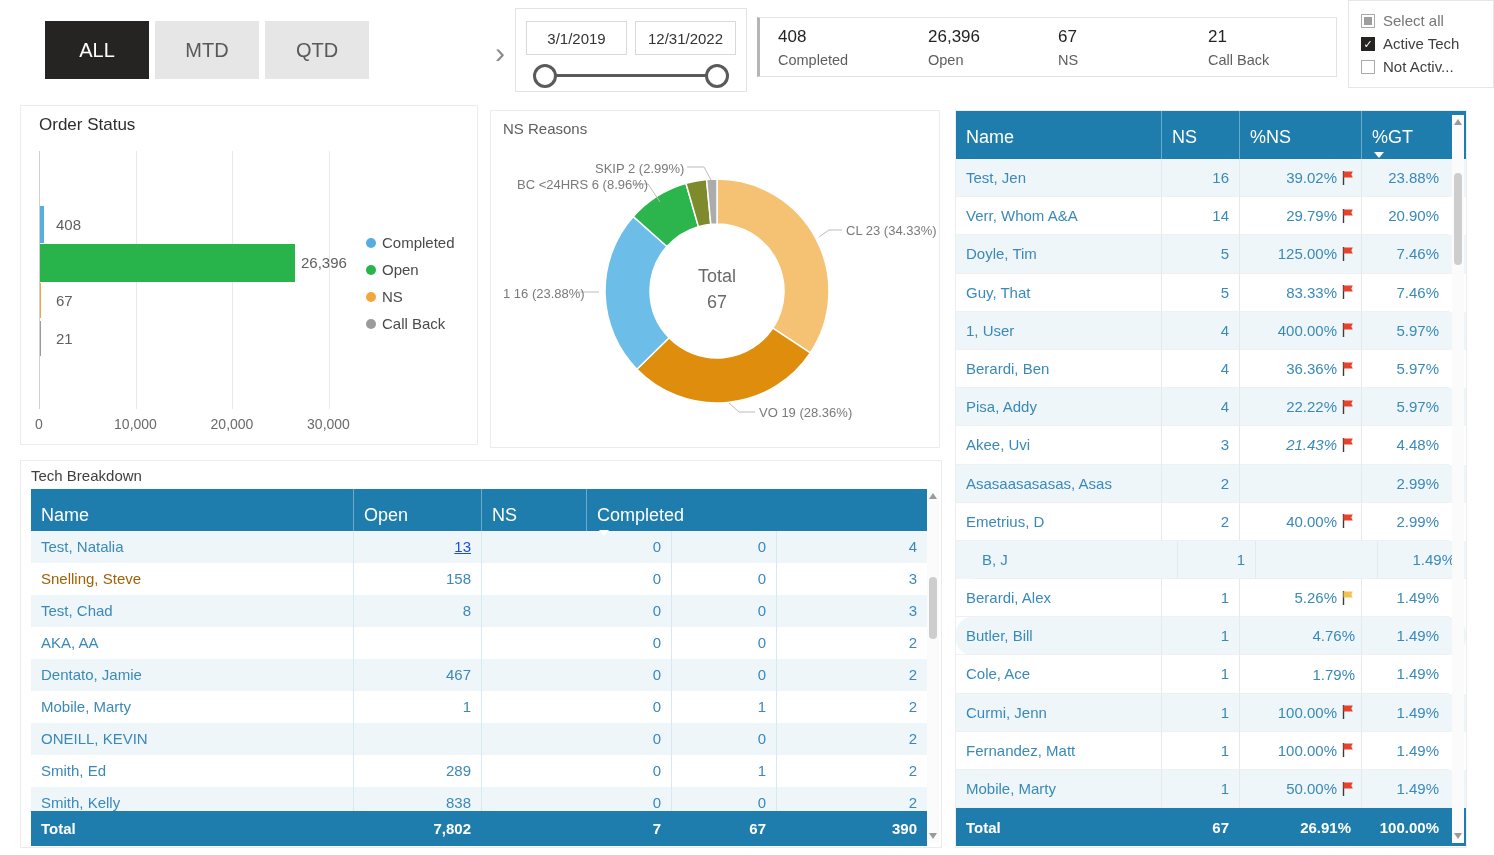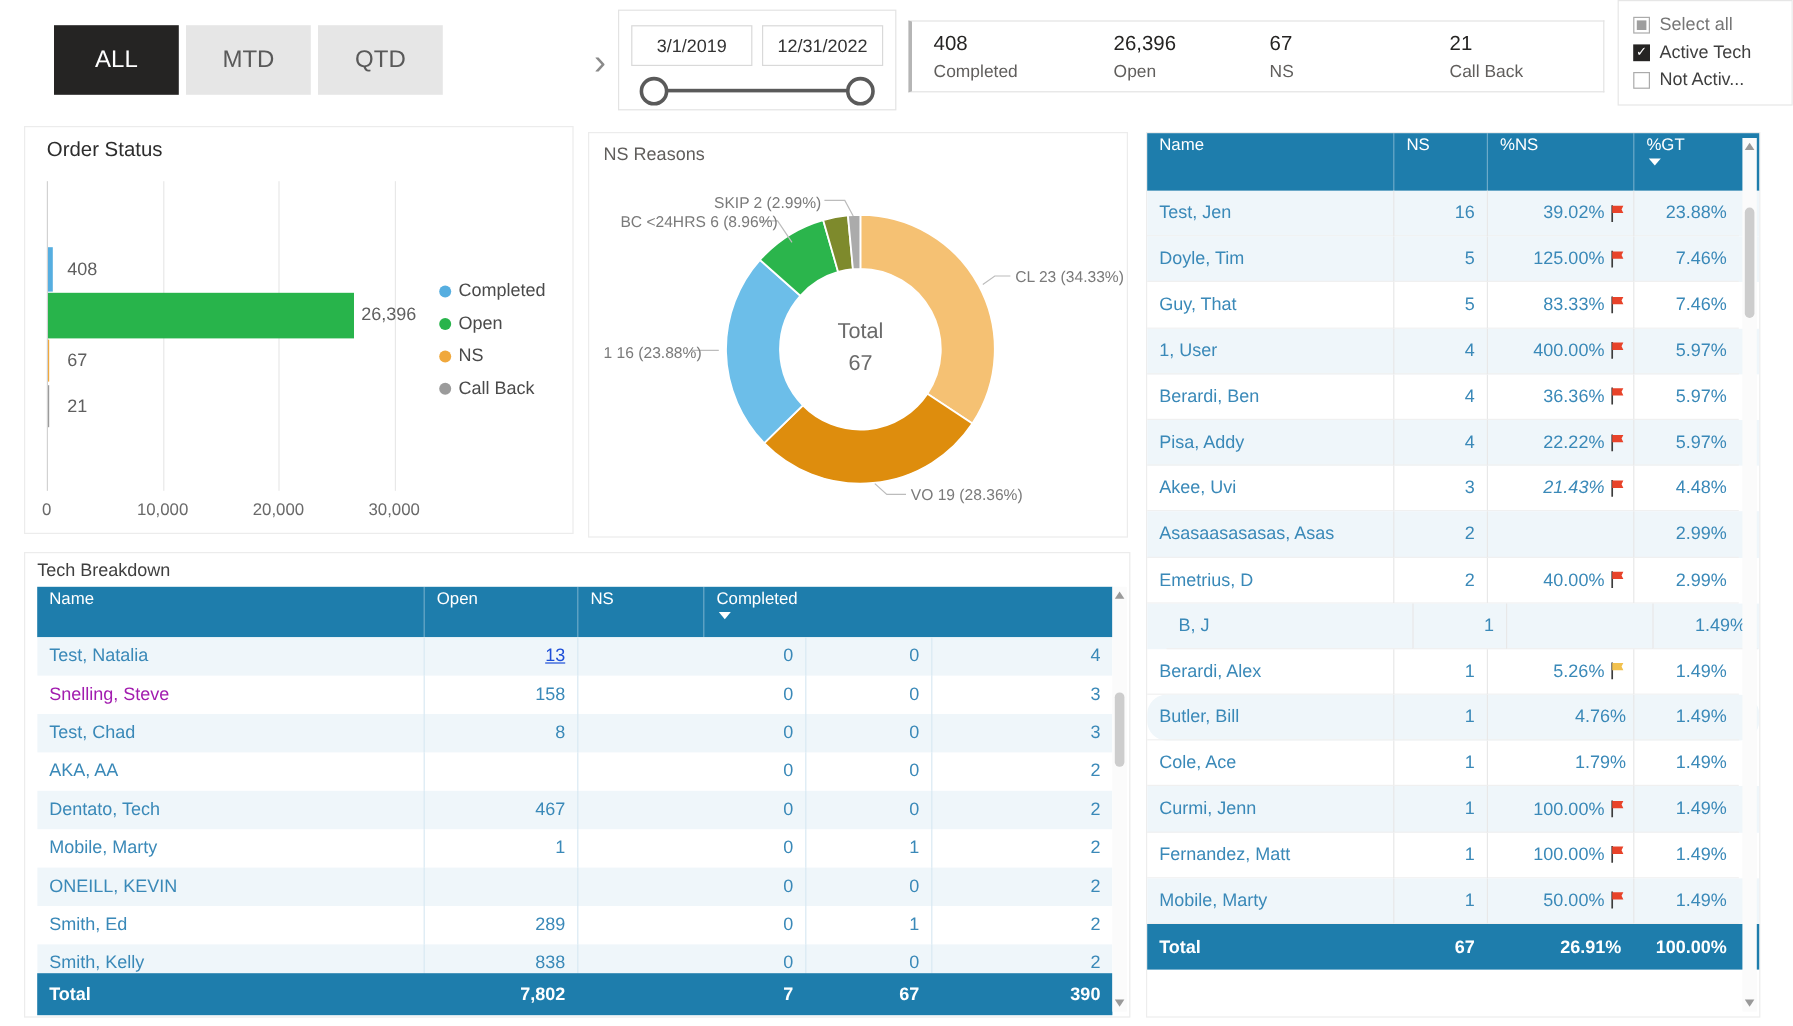--- a/index.html
+++ b/index.html
@@ -58,21 +58,21 @@
   .lg-txt{font-size:15px;color:#4a4a4a;}
 
   
   #ns-panel{left:490px;top:110px;width:450px;height:338px;}
   .dlabel{position:absolute;font-size:13px;color:#7a7a7a;white-space:nowrap;}
   #donut-center{position:absolute;left:156px;top:152px;width:140px;text-align:center;
                 font-size:18px;color:#6a6a6a;line-height:26px;}
 
   
   .thead{display:flex;color:#fff;}
-  .th{box-sizing:border-box;padding:1px 0 0 10px;font-size:14px;position:relative;cursor:pointer;}
+  .th{box-sizing:border-box;padding:16px 0 0 10px;font-size:18px;position:relative;cursor:pointer;}
   .sort-arrow{width:0;height:0;border-left:5px solid transparent;border-right:5px solid transparent;
               border-top:6px solid #fff;margin:4px 0 0 2px;}
   .trow{display:flex;align-items:center;cursor:pointer;}
   .td{box-sizing:border-box;font-size:15px;overflow:hidden;white-space:nowrap;}
   .td.name{padding-left:10px;text-align:left;}
   .td.num{text-align:right;padding-right:10px;}
   .td.pct{display:flex;align-items:center;justify-content:flex-end;padding-right:6px;gap:3px;}
   .totrow{display:flex;align-items:center;color:#fff;font-weight:bold;}
   .totrow .td{font-weight:bold;}
 
@@ -232,20 +232,32 @@
         <div class="td num" style="width: 78px; color: rgb(58, 137, 184); border-left: 1px solid rgb(232, 232, 232);">16</div>
         <div class="td pct" style="width: 122px; color: rgb(58, 137, 184); border-left: 1px solid rgb(232, 232, 232);">
           <span>39.02%</span>
           <svg width="15" height="16" viewBox="0 0 15 16">
             <line x1="3.5" y1="1" x2="3.5" y2="15" stroke="#3c3c3c" stroke-width="1.4"></line>
             <path d="M3.5 1.5 H12.8 L11.3 4.5 L12.8 7.6 H3.5 Z" fill="#E8432A"></path>
           </svg>
         </div>
         <div class="td num" style="width: 88px; color: rgb(58, 137, 184); border-left: 1px solid rgb(232, 232, 232);">23.88%</div>
       </div>
+      <div class="trow">
+        <div class="td name" style="width: 205px; color: rgb(58, 137, 184);">Verr, Whom A&amp;A</div>
+        <div class="td num" style="width: 78px; color: rgb(58, 137, 184); border-left: 1px solid rgb(232, 232, 232);">14</div>
+        <div class="td pct" style="width: 122px; color: rgb(58, 137, 184); border-left: 1px solid rgb(232, 232, 232);">
+          <span>29.79%</span>
+          <svg width="15" height="16" viewBox="0 0 15 16">
+            <line x1="3.5" y1="1" x2="3.5" y2="15" stroke="#3c3c3c" stroke-width="1.4"></line>
+            <path d="M3.5 1.5 H12.8 L11.3 4.5 L12.8 7.6 H3.5 Z" fill="#E8432A"></path>
+          </svg>
+        </div>
+        <div class="td num" style="width: 88px; color: rgb(58, 137, 184); border-left: 1px solid rgb(232, 232, 232);">20.90%</div>
+      </div>
       <div class="trow" style="background: rgb(239, 246, 250);">
         <div class="td name" style="width: 205px; color: rgb(58, 137, 184);">Doyle, Tim</div>
         <div class="td num" style="width: 78px; color: rgb(58, 137, 184); border-left: 1px solid rgb(232, 232, 232);">5</div>
         <div class="td pct" style="width: 122px; color: rgb(58, 137, 184); border-left: 1px solid rgb(232, 232, 232);">
           <span>125.00%</span>
           <svg width="15" height="16" viewBox="0 0 15 16">
             <line x1="3.5" y1="1" x2="3.5" y2="15" stroke="#3c3c3c" stroke-width="1.4"></line>
             <path d="M3.5 1.5 H12.8 L11.3 4.5 L12.8 7.6 H3.5 Z" fill="#E8432A"></path>
           </svg>
         </div>
@@ -424,42 +436,42 @@
       </div>
     <div id="tech-rows">
         <div class="trow" style="background: rgb(239, 246, 250);">
           <div class="td name" style="width: 322px; color: rgb(58, 137, 184);">Test, Natalia</div>
           <div class="td num" style="width: 128px; color: #1d4ed8; border-left: 1px solid rgb(217, 233, 243); text-decoration: underline;">13</div>
           <div class="td num" style="width: 190px; color: rgb(58, 137, 184); border-left: 1px solid rgb(217, 233, 243);">0</div>
           <div class="td num" style="width: 105px; color: rgb(58, 137, 184); border-left: 1px solid rgb(217, 233, 243);">0</div>
           <div class="td num" style="width: 151px; color: rgb(58, 137, 184); border-left: 1px solid rgb(217, 233, 243);">4</div>
         </div>
         <div class="trow">
-          <div class="td name" style="width: 322px; color: #a21caf;">Snelling, Steve</div>
+          <div class="td name" style="width: 322px; color: #a16207;">Snelling, Steve</div>
           <div class="td num" style="width: 128px; color: rgb(58, 137, 184); border-left: 1px solid rgb(217, 233, 243);">158</div>
           <div class="td num" style="width: 190px; color: rgb(58, 137, 184); border-left: 1px solid rgb(217, 233, 243);">0</div>
           <div class="td num" style="width: 105px; color: rgb(58, 137, 184); border-left: 1px solid rgb(217, 233, 243);">0</div>
           <div class="td num" style="width: 151px; color: rgb(58, 137, 184); border-left: 1px solid rgb(217, 233, 243);">3</div>
         </div>
         <div class="trow" style="background: rgb(239, 246, 250);">
           <div class="td name" style="width: 322px; color: rgb(58, 137, 184);">Test, Chad</div>
           <div class="td num" style="width: 128px; color: rgb(58, 137, 184); border-left: 1px solid rgb(217, 233, 243);">8</div>
           <div class="td num" style="width: 190px; color: rgb(58, 137, 184); border-left: 1px solid rgb(217, 233, 243);">0</div>
           <div class="td num" style="width: 105px; color: rgb(58, 137, 184); border-left: 1px solid rgb(217, 233, 243);">0</div>
           <div class="td num" style="width: 151px; color: rgb(58, 137, 184); border-left: 1px solid rgb(217, 233, 243);">3</div>
         </div>
         <div class="trow">
           <div class="td name" style="width: 322px; color: rgb(58, 137, 184);">AKA, AA</div>
           <div class="td num" style="width: 128px; color: rgb(58, 137, 184); border-left: 1px solid rgb(217, 233, 243);"></div>
           <div class="td num" style="width: 190px; color: rgb(58, 137, 184); border-left: 1px solid rgb(217, 233, 243);">0</div>
           <div class="td num" style="width: 105px; color: rgb(58, 137, 184); border-left: 1px solid rgb(217, 233, 243);">0</div>
           <div class="td num" style="width: 151px; color: rgb(58, 137, 184); border-left: 1px solid rgb(217, 233, 243);">2</div>
         </div>
         <div class="trow" style="background: rgb(239, 246, 250);">
-          <div class="td name" style="width: 322px; color: rgb(58, 137, 184);">Dentato, Tech</div>
+          <div class="td name" style="width: 322px; color: rgb(58, 137, 184);">Dentato, Jamie</div>
           <div class="td num" style="width: 128px; color: rgb(58, 137, 184); border-left: 1px solid rgb(217, 233, 243);">467</div>
           <div class="td num" style="width: 190px; color: rgb(58, 137, 184); border-left: 1px solid rgb(217, 233, 243);">0</div>
           <div class="td num" style="width: 105px; color: rgb(58, 137, 184); border-left: 1px solid rgb(217, 233, 243);">0</div>
           <div class="td num" style="width: 151px; color: rgb(58, 137, 184); border-left: 1px solid rgb(217, 233, 243);">2</div>
         </div>
         <div class="trow">
           <div class="td name" style="width: 322px; color: rgb(58, 137, 184);">Mobile, Marty</div>
           <div class="td num" style="width: 128px; color: rgb(58, 137, 184); border-left: 1px solid rgb(217, 233, 243);">1</div>
           <div class="td num" style="width: 190px; color: rgb(58, 137, 184); border-left: 1px solid rgb(217, 233, 243);">0</div>
           <div class="td num" style="width: 105px; color: rgb(58, 137, 184); border-left: 1px solid rgb(217, 233, 243);">1</div>

